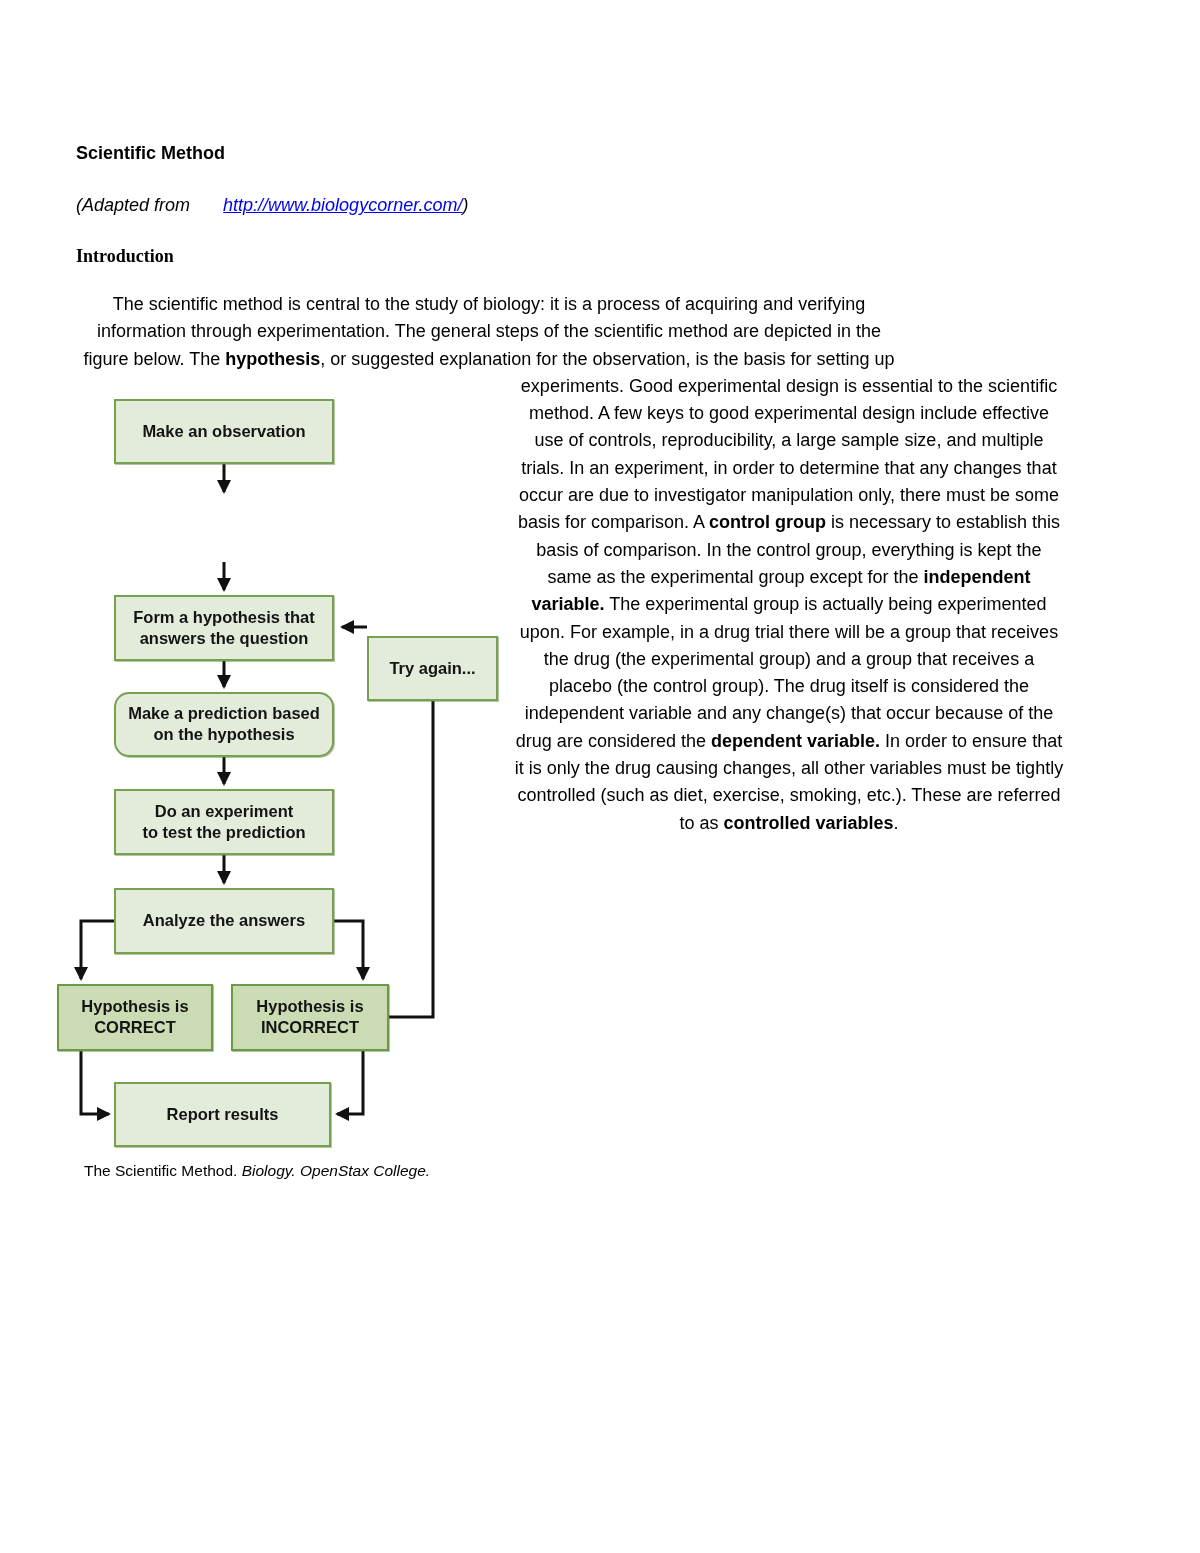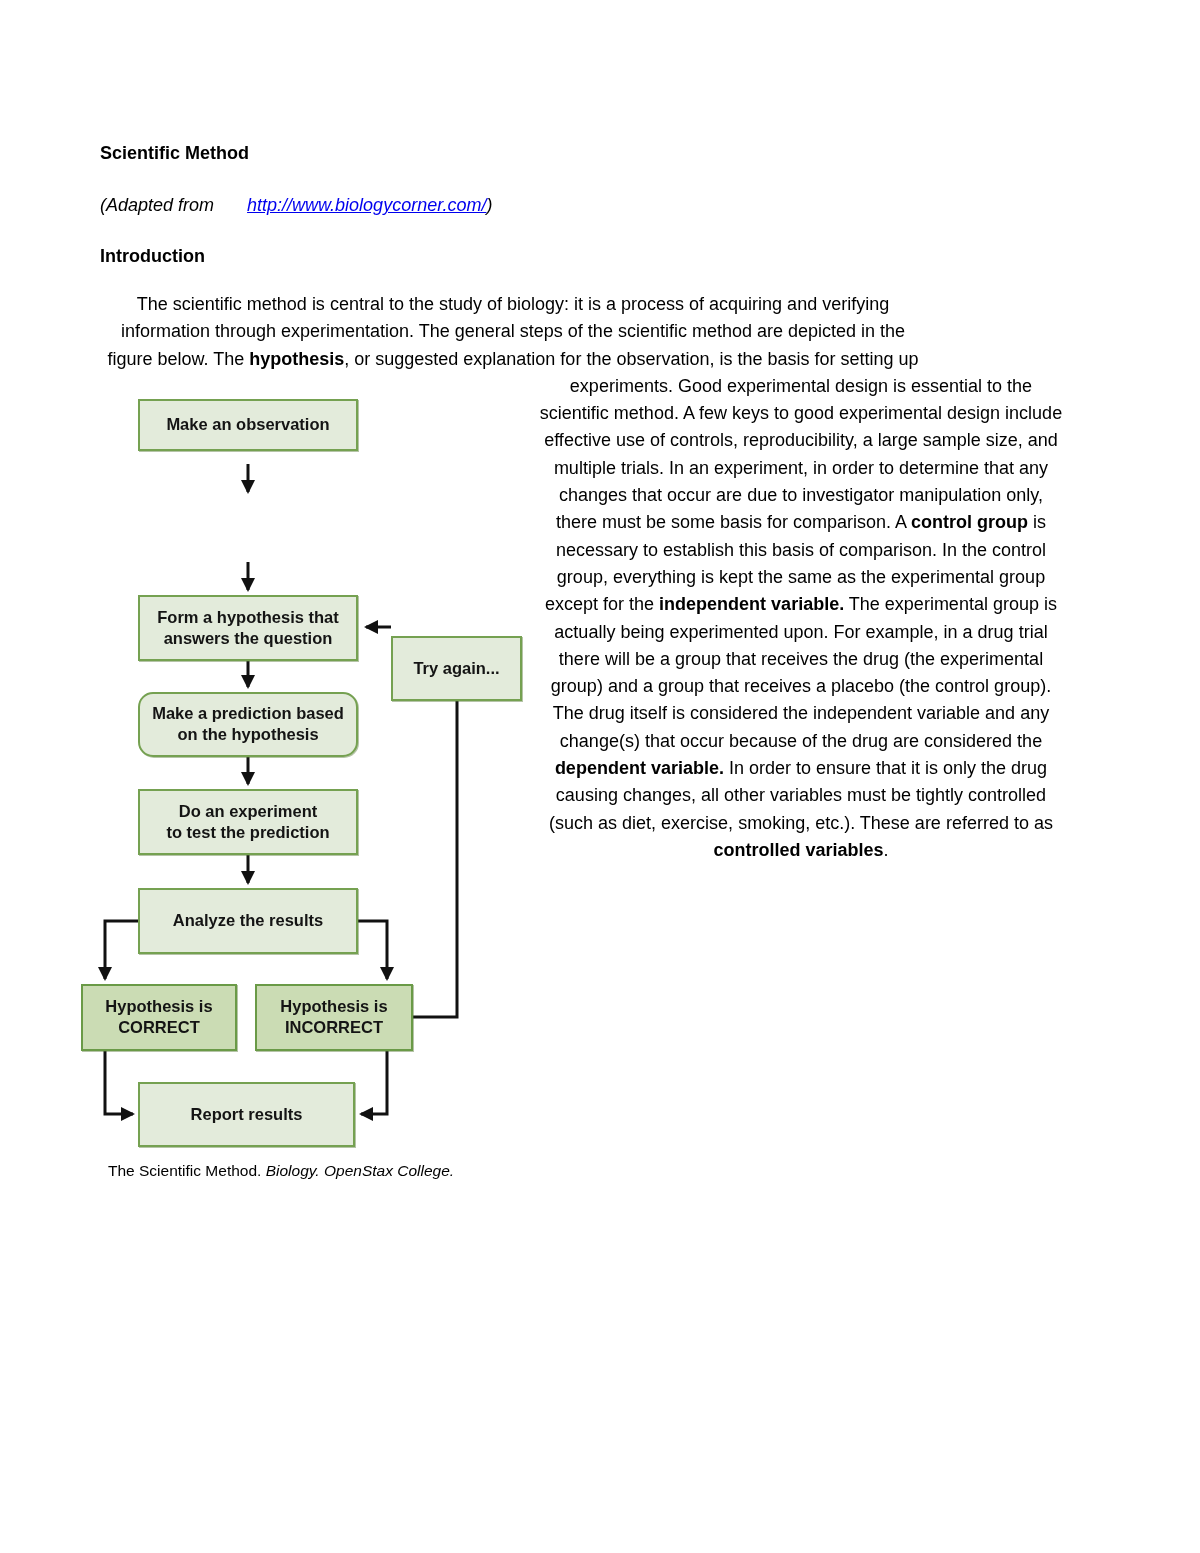--- a/index.html
+++ b/index.html
@@ -5,26 +5,26 @@
   * { margin:0; padding:0; box-sizing:border-box; }
   html,body { background:#ffffff; }
   .page {
     position:relative;
     width:1200px; height:1553px;
     background:#ffffff;
     font-family:"Liberation Sans", sans-serif;
     color:#000000;
     overflow:hidden;
   }
-  .content { padding:140px 135px 0 100px; }
+  .content { padding:140px 135px 0 76px; }
 
   .doc-title { font-size:18px; font-weight:bold; line-height:27px; }
   .adapted   { font-size:18px; font-style:italic; line-height:27px; margin-top:25px; }
   .doc-link  { color:#0000ee; text-decoration:underline; cursor:pointer;margin-left:28px; }
-  .section-heading { font-size:18px; font-weight:bold; line-height:27px; margin-top:24px; }
+  .section-heading { font-size:18px; font-weight:bold; line-height:27px; margin-top:24px;font-family:Liberation Serif, serif; }
 
   .para { font-size:18px; line-height:27.3px; margin-top:21px;text-align:center; }
   .para .b, .seg-b { font-weight:bold; }
   .para .i, .seg-i { font-style:italic; }
   .para-lead { width:826px; }
 
   .intro-flow { margin-top:0; }
   .figure {
     float:left; position:relative;
     width:448px; height:822px;
@@ -83,29 +83,29 @@
             <path d="M173,479 V507" marker-end="url(#ah)"></path>
             <path d="M316,251 H291" marker-end="url(#ah)"></path>
             <path d="M63,545 H30 V603" marker-end="url(#ah)"></path>
             <path d="M283,545 H312 V603" marker-end="url(#ah)"></path>
             <path d="M30,675 V738 H58" marker-end="url(#ah)"></path>
             <path d="M312,675 V738 H286" marker-end="url(#ah)"></path>
             <path d="M338,641 H382 V289" marker-end="url(#ah)"></path>
           </g>
         </svg>
 
-        <div class="node" style="left:63px;  top:23px;  width:220px; height:52px;">Make an observation</div>
+        <div class="node" style="left:63px;  top:23px;  width:220px; height:65px;">Make an observation</div>
         <div class="node" style="left:63px;  top:219px; width:220px; height:66px;">Form a hypothesis that
 answers the question</div>
         <div class="node" style="left:316px; top:219px; width:131px; height:65px;margin-top:41px;">Try again...</div>
         <div class="node" style="left:63px;  top:316px; width:220px; height:65px;border-radius:15px;">Make a prediction based
 on the hypothesis</div>
         <div class="node" style="left:63px;  top:413px; width:220px; height:66px;">Do an experiment
 to test the prediction</div>
-        <div class="node" style="left:63px;  top:512px; width:220px; height:66px;">Analyze the results</div>
+        <div class="node" style="left:63px;  top:512px; width:220px; height:66px;">Analyze the answers</div>
         <div class="node dark" style="left:6px;   top:608px; width:156px; height:67px;">Hypothesis is
 CORRECT</div>
         <div class="node dark" style="left:180px; top:608px; width:158px; height:67px;">Hypothesis is
 INCORRECT</div>
         <div class="node" style="left:63px;  top:706px; width:217px; height:65px;">Report results</div>
 
         <div class="fig-caption"><span>The Scientific Method. </span><span class="seg-i">Biology.</span><span> </span><span class="seg-i">OpenStax College.</span></div>
       </div>
 
       <div class="para" style="margin-top:0;"><span>experiments. Good experimental design is essential to the scientific method. A few keys to good experimental design include effective use of controls, reproducibility, a large sample size, and multiple trials. In an experiment, in order to determine that any changes that occur are due to investigator manipulation only, there must be some basis for comparison. A </span><span class="seg-b">control group</span><span> is necessary to establish this basis of comparison. In the control group, everything is kept the same as the experimental group except for the </span><span class="seg-b">independent variable.</span><span> The experimental group is actually being experimented upon. For example, in a drug trial there will be a group that receives the drug (the experimental group) and a group that receives a placebo (the control group). The drug itself is considered the independent variable and any change(s) that occur because of the drug are considered the </span><span class="seg-b">dependent variable.</span><span> In order to ensure that it is only the drug causing changes, all other variables must be tightly controlled (such as diet, exercise, smoking, etc.). These are referred to as </span><span class="seg-b">controlled variables</span><span>.</span></div>

